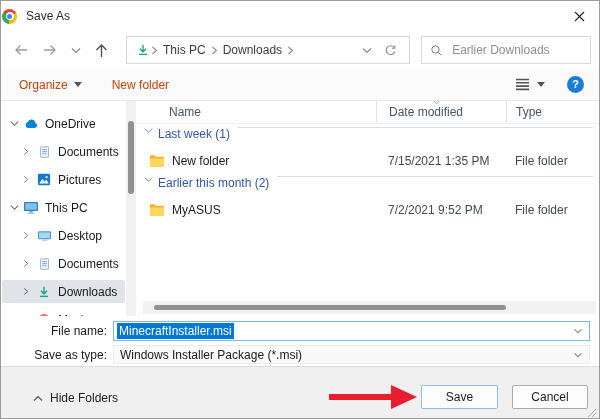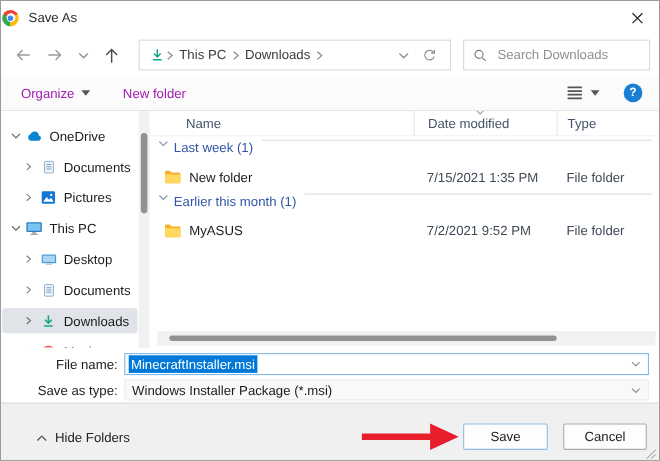--- a/index.html
+++ b/index.html
@@ -26,21 +26,21 @@
   .crumb { padding:0 4px; color:#3c3c3c; cursor:default; }
   .crumb-sep { margin:0 1px; display:flex; align-items:center; }
   .address-bar .spacer { flex:1; }
   .addr-btn { border:none; background:transparent; padding:0 6px; display:flex; align-items:center; cursor:pointer; }
   .search-box { width:172px; height:28px; border:1px solid #d9d9d9; background:#fff; display:flex; align-items:center;
      padding:0 8px; margin-left:11px; }
   .search-placeholder { margin-left:9px; color:#8f8f8f; }
 
   
   .toolbar { height:32px; display:flex; align-items:center; padding:0 15px 0 18px; background:#fbfbfb; border-bottom:1px solid #e6e6e6; }
-  .tool-btn { border:none; background:transparent; color:#a21caf; font-size:12px; display:flex; align-items:center; gap:6px; cursor:pointer; font-family:inherit; }
+  .tool-btn { border:none; background:transparent; color:#c2410c; font-size:12px; display:flex; align-items:center; gap:6px; cursor:pointer; font-family:inherit; }
   .caret-down { width:0; height:0; border-left:4px solid transparent; border-right:4px solid transparent; border-top:5px solid #555; }
   .toolbar .gap { width:30px; }
   .toolbar .spacer { flex:1; }
   .view-btn { border:none; background:transparent; display:flex; align-items:center; gap:7px; cursor:pointer; margin-right:22px; }
   .help-btn { width:17px; height:17px; border:none; border-radius:50%; background:#1a7fd4; color:#fff; font-weight:bold;
      font-size:11px; line-height:17px; text-align:center; cursor:pointer; font-family:inherit; }
 
   
   .main { display:flex; height:215px; background:#fff; }
   .sidebar { width:125px; padding-top:6px; overflow:hidden; }
@@ -173,21 +173,21 @@
             <path d="M13.4 1.6 V5.2 H9.8" fill="none" stroke="#8a8a8a" stroke-width="1.3"></path>
           </svg>
       </button>
     </div>
 
     <div class="search-box">
       <svg width="13" height="13" viewBox="0 0 16 16">
           <circle cx="6.7" cy="6.7" r="4.5" fill="none" stroke="#777" stroke-width="1.2"></circle>
           <path d="M10.2 10.2 L14 14" stroke="#777" stroke-width="1.2"></path>
         </svg>
-      <span class="search-placeholder">Search Downloads</span>
+      <span class="search-placeholder">Earlier Downloads</span>
     </div>
   </div>
 
   <div class="toolbar">
     <button class="tool-btn">
       <span>Organize</span>
       <span class="caret-down"></span>
     </button>
     <span class="gap"></span>
     <button class="tool-btn">
@@ -392,21 +392,21 @@
         <div class="cell-date">7/15/2021 1:35 PM</div>
         <div class="cell-type">File folder</div>
       </div>
 
       <div class="group-row">
         <span class="tw">
             <svg width="9" height="7" viewBox="0 0 10 7">
               <path d="M1 1.5 L5 5.5 L9 1.5" fill="none" stroke="#7a8aa0" stroke-width="1.1"></path>
             </svg>
           </span>
-        <span class="group-label">Earlier this month (1)</span>
+        <span class="group-label">Earlier this month (2)</span>
         <span class="group-line"></span>
       </div>
 
       <div class="file-row">
         <div class="cell-name">
           <span class="ic">
               <svg width="16" height="14" viewBox="0 0 16 14">
                 <path d="M1 2.2 a1 1 0 0 1 1-1 h3.4 l1.5 1.6 h7.1 a1 1 0 0 1 1 1 v7.9 a1 1 0 0 1-1 1 H2 a1 1 0 0 1-1-1 Z" fill="#f3b229"></path>
                 <path d="M1 4.6 h14 v7.1 a1 1 0 0 1-1 1 H2 a1 1 0 0 1-1-1 Z" fill="#ffd75e"></path>
               </svg>

